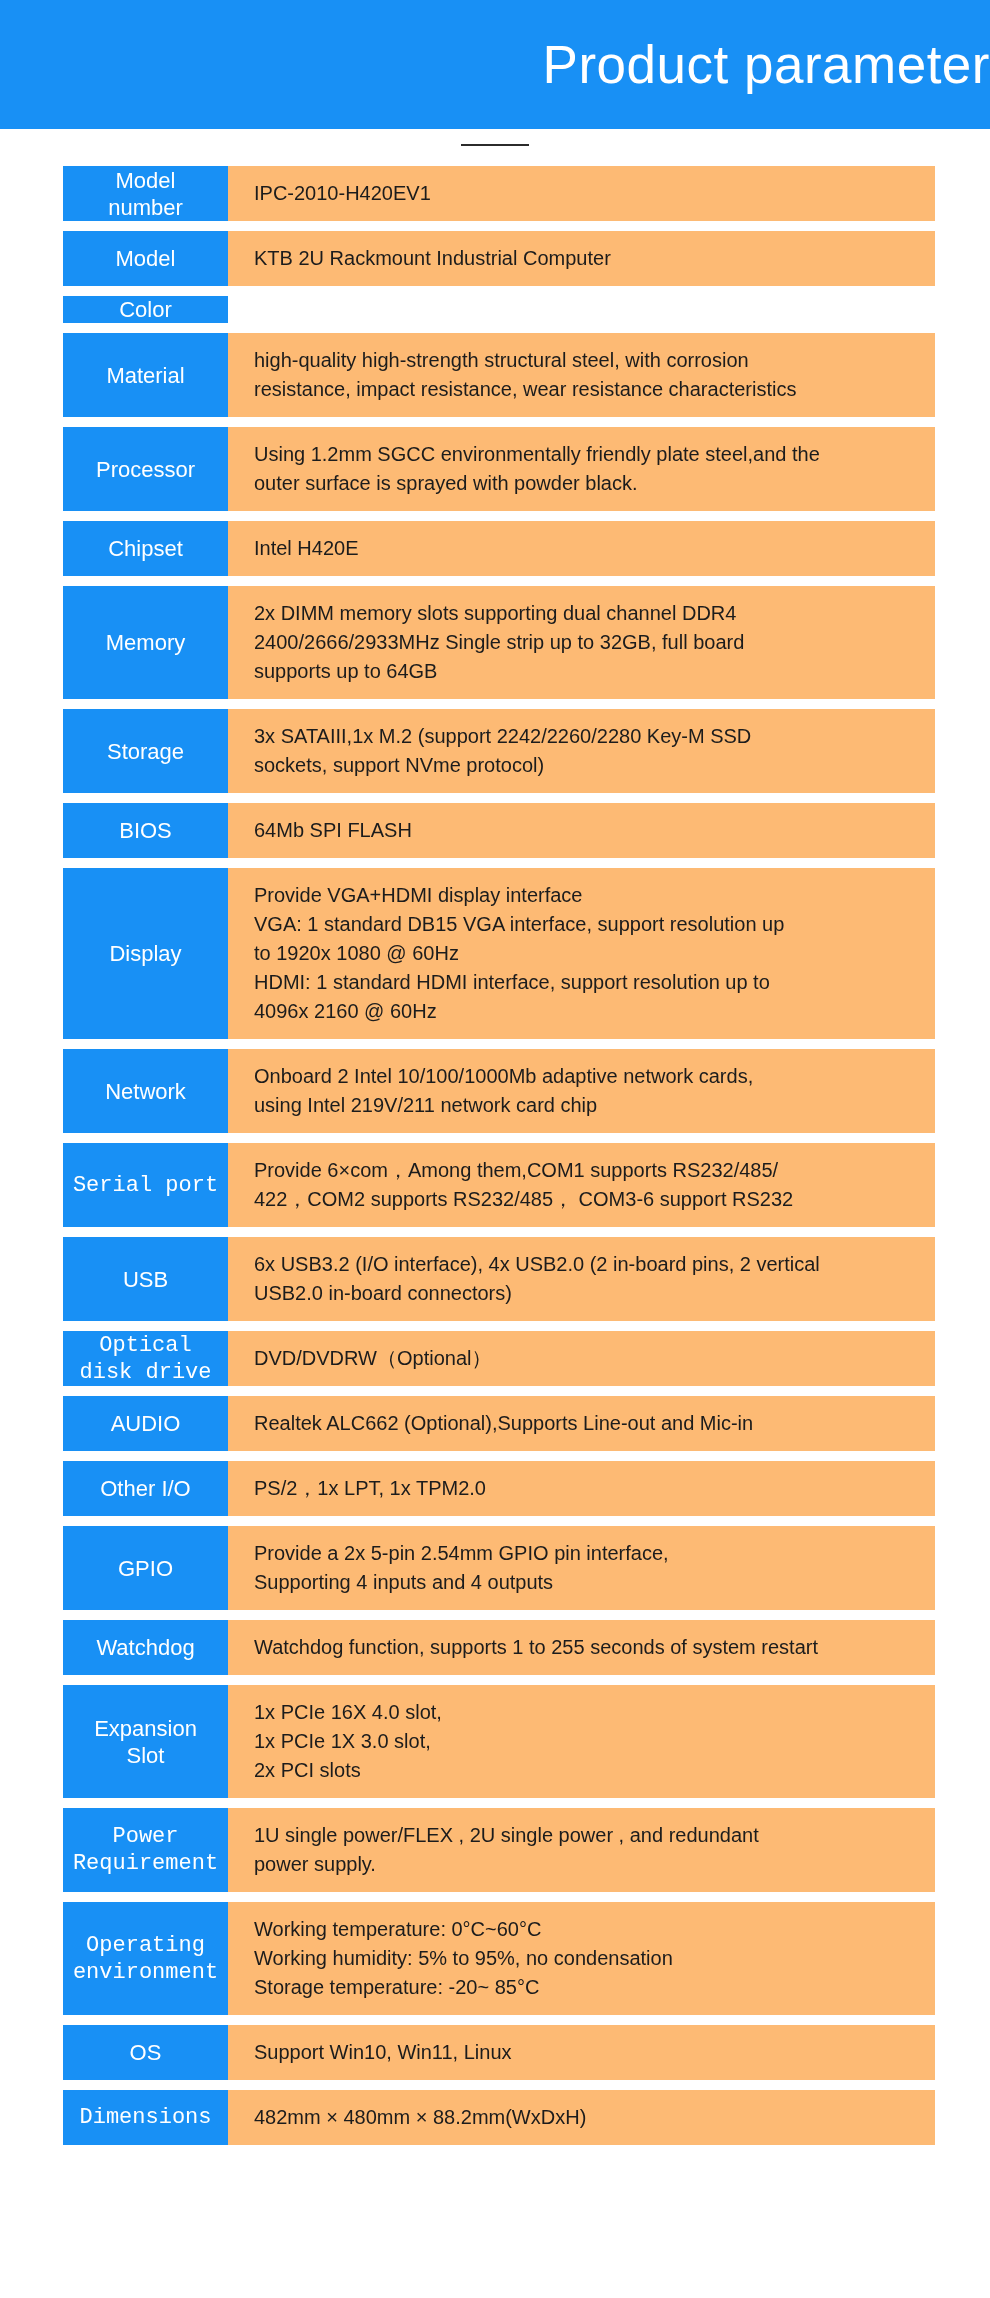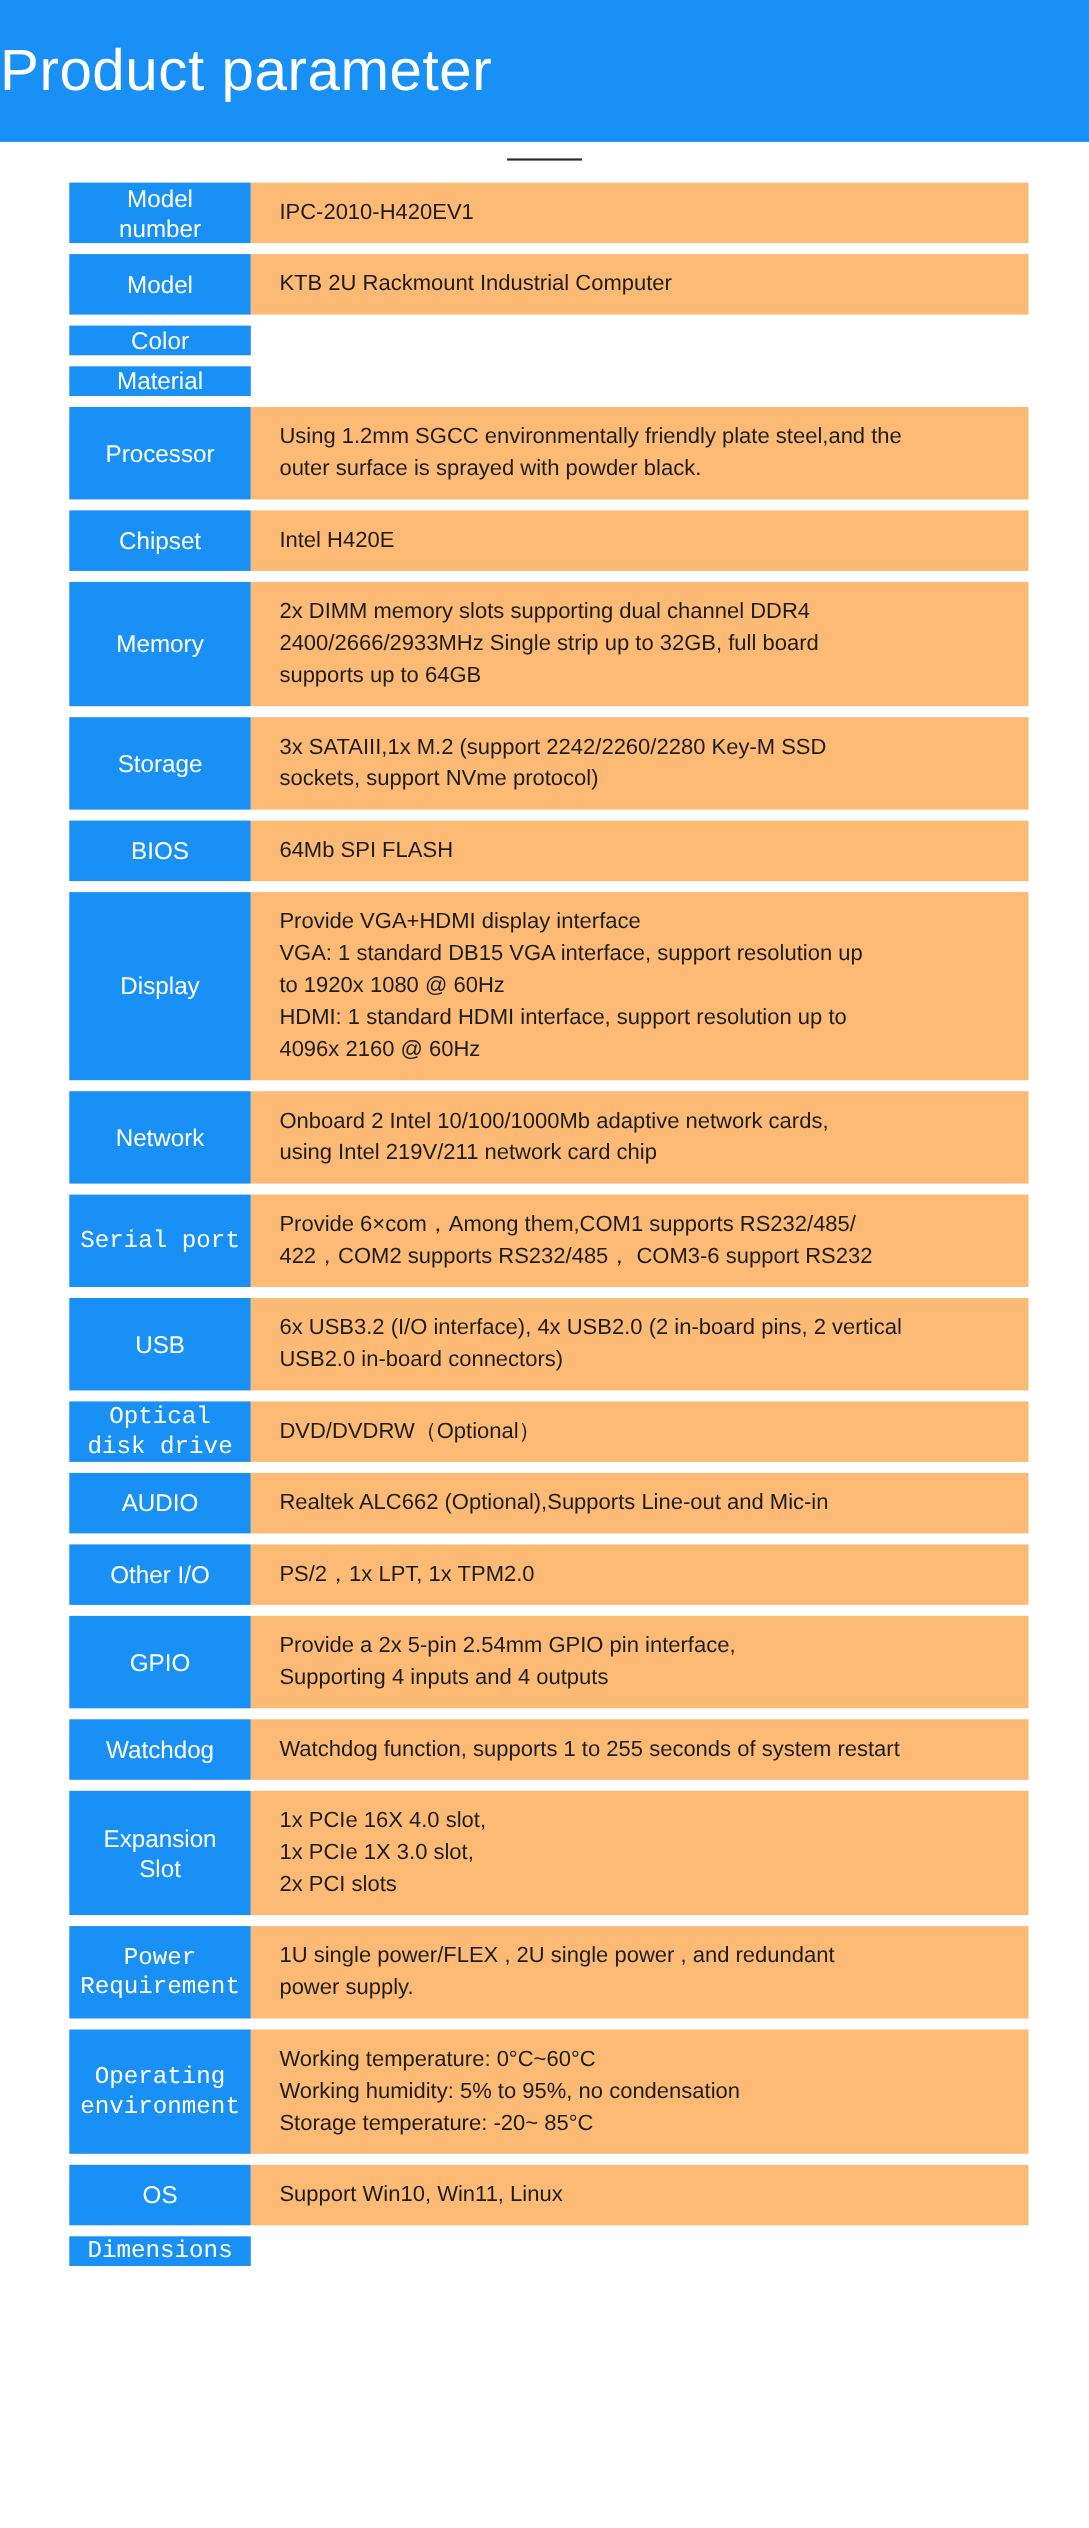--- a/index.html
+++ b/index.html
@@ -21,21 +21,21 @@
     background: #ffffff;
   }
 
   
   .header-banner {
     width: 990px;
     height: 129px;
     background: #1890f5;
     display: flex;
     align-items: center;
-    justify-content: flex-start;
+    justify-content: flex-end;
     box-sizing: border-box;
   }
   .header-title {
     color: #ffffff;
     font-size: 53px;
     font-weight: 400;
     letter-spacing: 0.5px;
     line-height: 1;
     white-space: nowrap;
   }
@@ -129,20 +129,22 @@
       </div>
       <div class="spec-row">
         <div class="spec-label">Model</div>
         <div class="spec-value">KTB 2U Rackmount Industrial Computer</div>
       </div>
       <div class="spec-row">
         <div class="spec-label">Color</div>
       </div>
       <div class="spec-row">
         <div class="spec-label">Material</div>
+        <div class="spec-value">high-quality high-strength structural steel, with corrosion
+resistance, impact resistance, wear resistance characteristics</div>
       </div>
       <div class="spec-row">
         <div class="spec-label">Processor</div>
         <div class="spec-value">Using 1.2mm SGCC environmentally friendly plate steel,and the
 outer surface is sprayed with powder black.</div>
       </div>
       <div class="spec-row">
         <div class="spec-label">Chipset</div>
         <div class="spec-value">Intel H420E</div>
       </div>
@@ -235,16 +237,17 @@
 Storage temperature: -20~ 85°C</div>
       </div>
       <div class="spec-row">
         <div class="spec-label">OS</div>
         <div class="spec-value">Support Win10, Win11, Linux</div>
       </div>
       <div class="spec-row">
         <div class="spec-label overflow-label">
           <span class="label-text">Dimensions</span>
         </div>
+        <div class="spec-value">482mm × 480mm × 88.2mm(WxDxH)</div>
       </div>
     </div>
 
 </div>
 
 </body></html>

